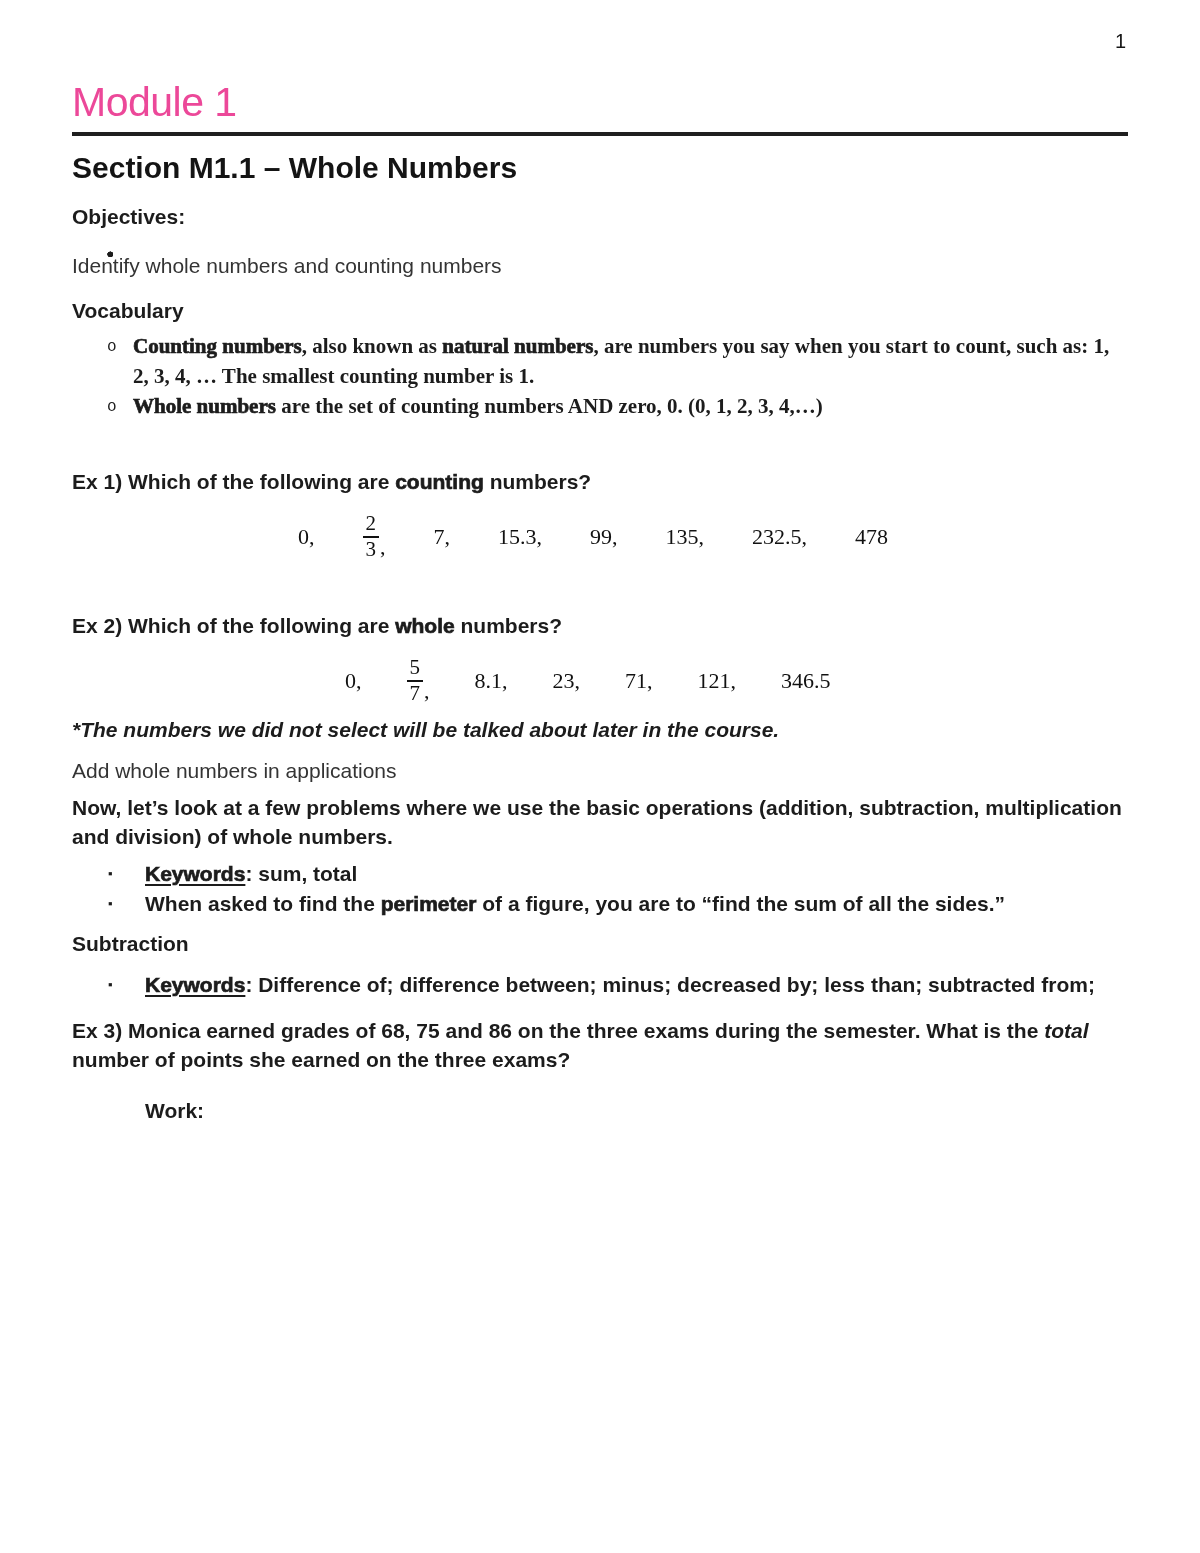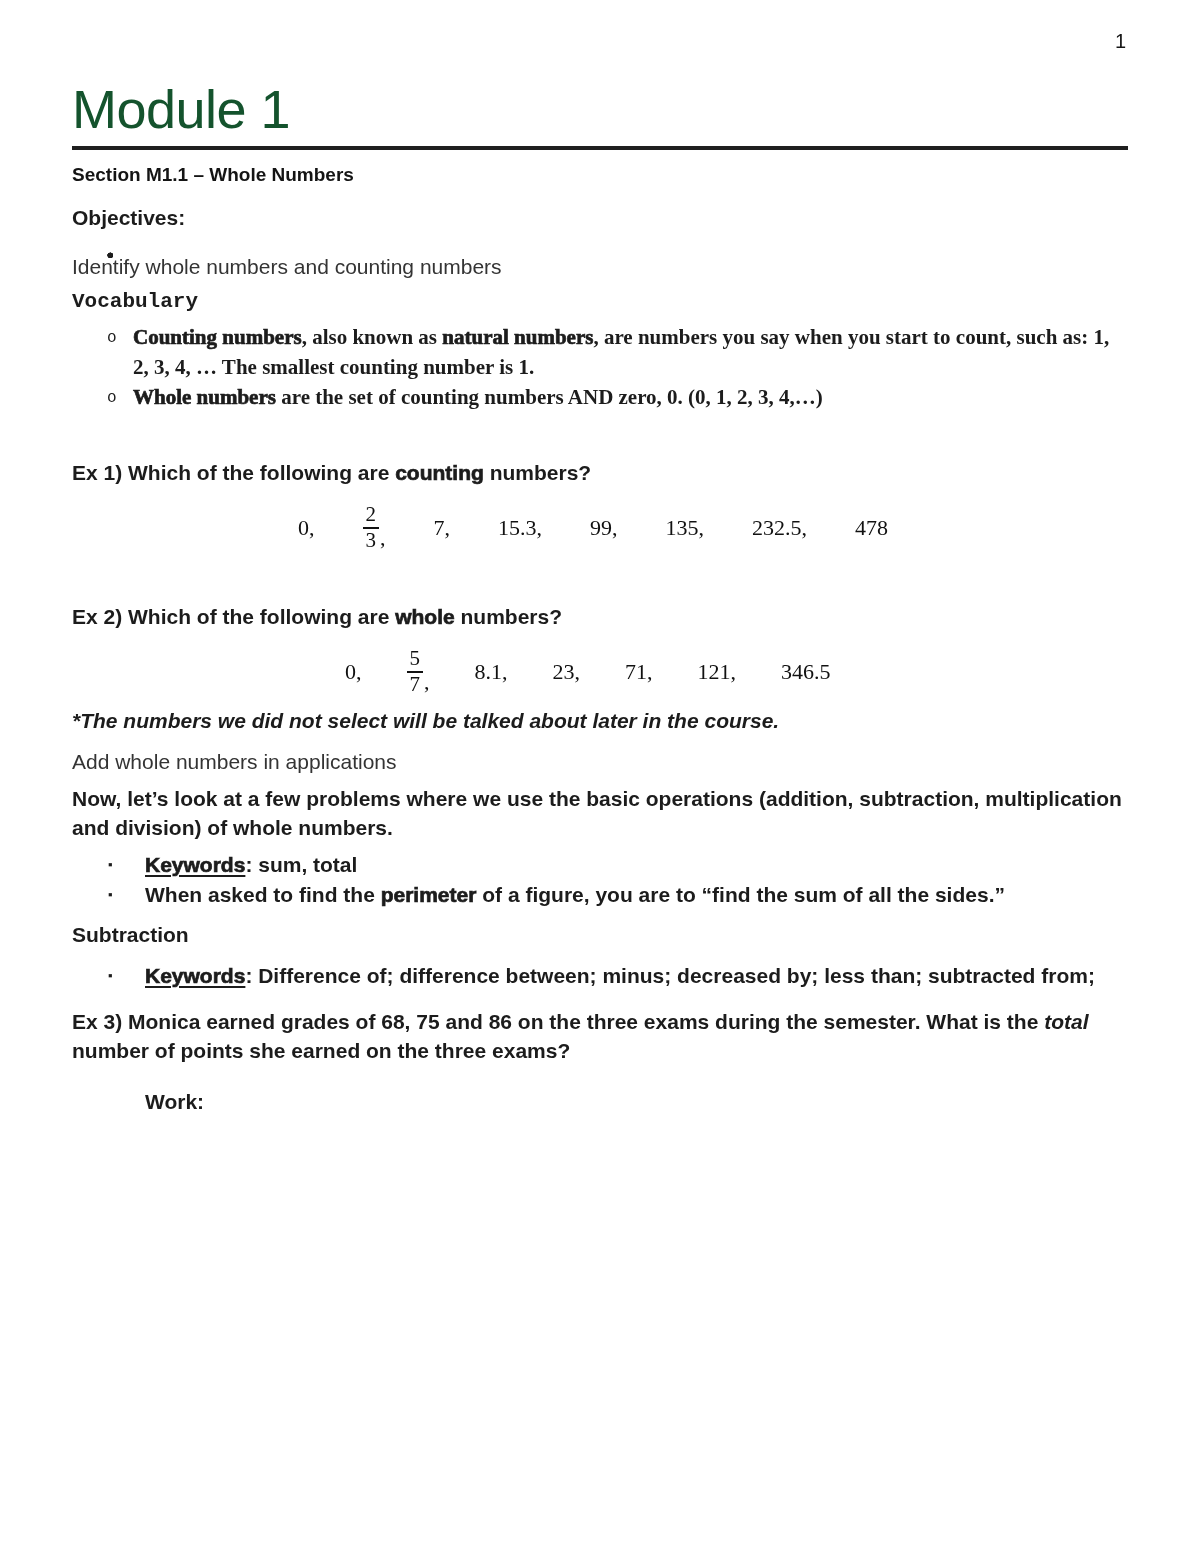--- a/index.html
+++ b/index.html
@@ -14,28 +14,28 @@
     font-size:21px;
     font-weight:700;
     color:#1c1c1c;
   }
   .pageno{
     position:absolute;top:30px;right:74px;
     font-size:20px;font-weight:400;color:#161616;
   }
   .doc-title{
     margin:56px 0 0 0;
-    font-size:54px;font-weight:400;letter-spacing:-0.5px;
-    line-height:1.08;color:#14532d;
+    font-size:41px;font-weight:400;letter-spacing:-0.5px;
+    line-height:1.08;color:#ec4899;
     border-bottom:4px solid #1f1f1f;
     padding-bottom:8px;
   }
   .section-heading{
     margin:14px 0 0 0;
-    font-size:19px;font-weight:700;line-height:1.2;color:#141414;
+    font-size:30px;font-weight:700;line-height:1.2;color:#141414;
   }
   .label{margin:16px 0 0 0;line-height:29px;}
   ul.obj,ul.sq,ol.vocab{list-style:none;margin:0;padding:0;}
   ul.obj{margin-top:8px;}
   ul.obj li{position:relative;padding-left:73px;line-height:29px;}
   ul.obj li::before{
     content:"\2022";position:absolute;left:35px;top:0;
     font-size:19px;color:#1c1c1c;
   }
   .subhead{
@@ -102,21 +102,21 @@
     <li><span></span><span class="kt"></span></li>
     <li><span></span><span class="kt"></span></li>
     <li><span></span><span class="kt"></span></li>
     <li><span></span><span class="kt"></span></li>
     <li><span></span><span class="kt"></span></li>
     <li><span></span><span class="kt"></span></li>
   </ul>
 
   <p class="subhead">Identify whole numbers and counting numbers</p>
 
-  <p class="label" style="margin-top:6px;font-family:Liberation Mono, monospace;">Vocabulary</p>
+  <p class="label" style="margin-top:16px;">Vocabulary</p>
 
   <ol class="vocab">
     <li><span class="kt">Counting numbers</span><span>, also known as </span><span class="kt">natural numbers</span><span>, are numbers you say when you start to count, such as: 1, 2, 3, 4, … The smallest counting number is 1.</span></li>
     <li><span class="kt">Whole numbers</span><span> are the set of counting numbers AND zero, 0. (0, 1, 2, 3, 4,…)</span><span class="kt"></span><span></span></li>
   </ol>
 
   <p class="ex-prompt"><span>Ex 1) Which of the following are </span><span class="kt">counting</span><span> numbers?</span></p>
 
   <div class="mathrow r1">
     <span>0,</span>

